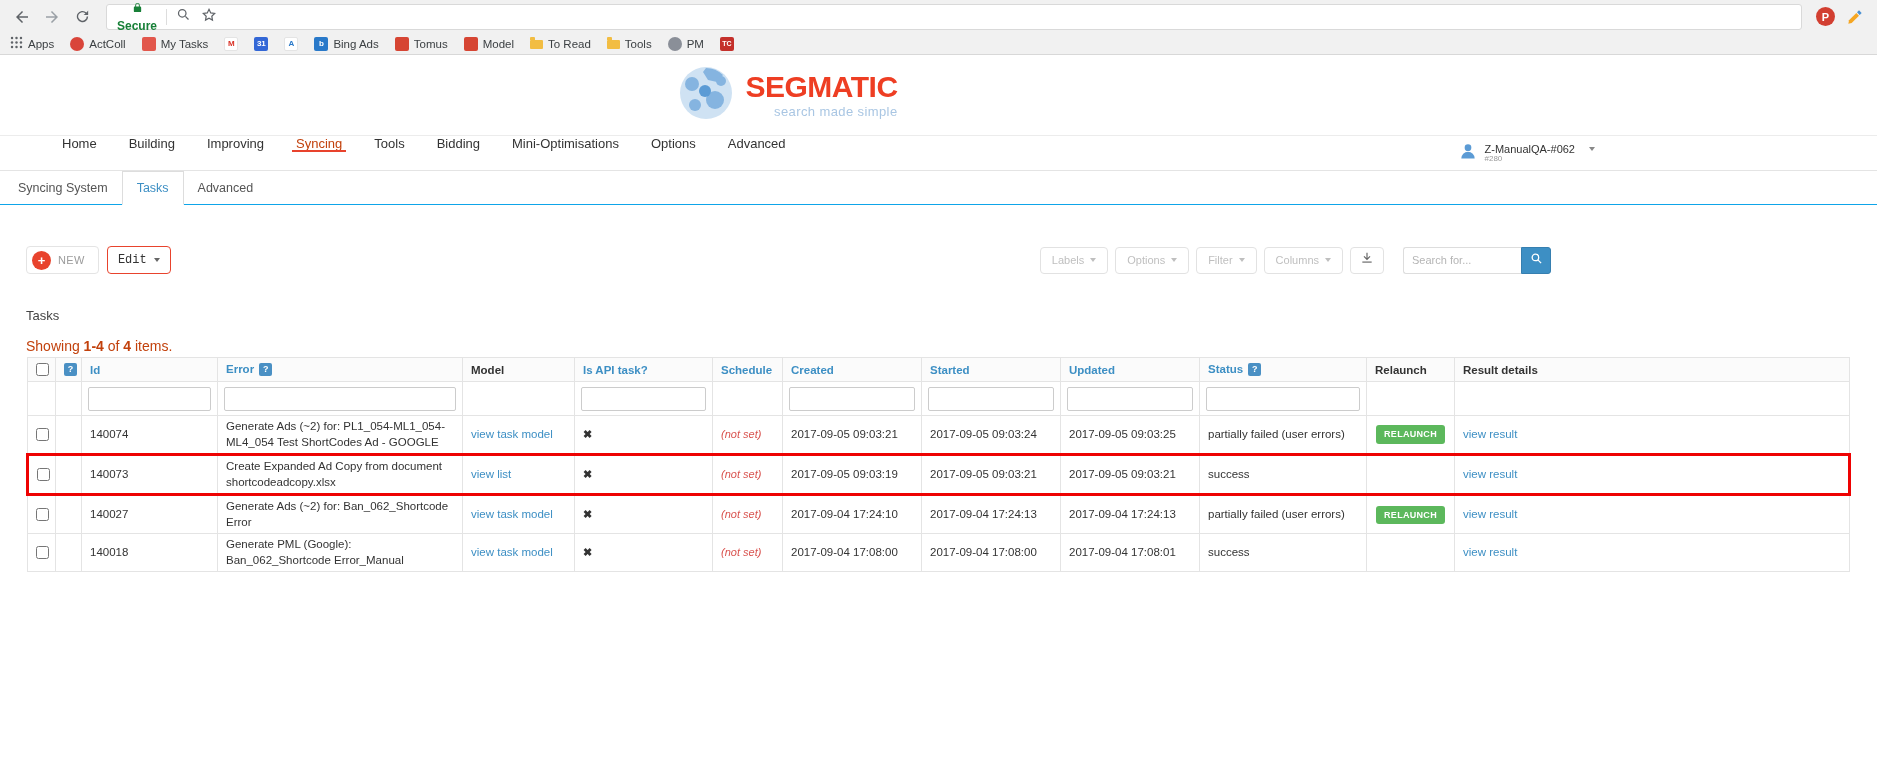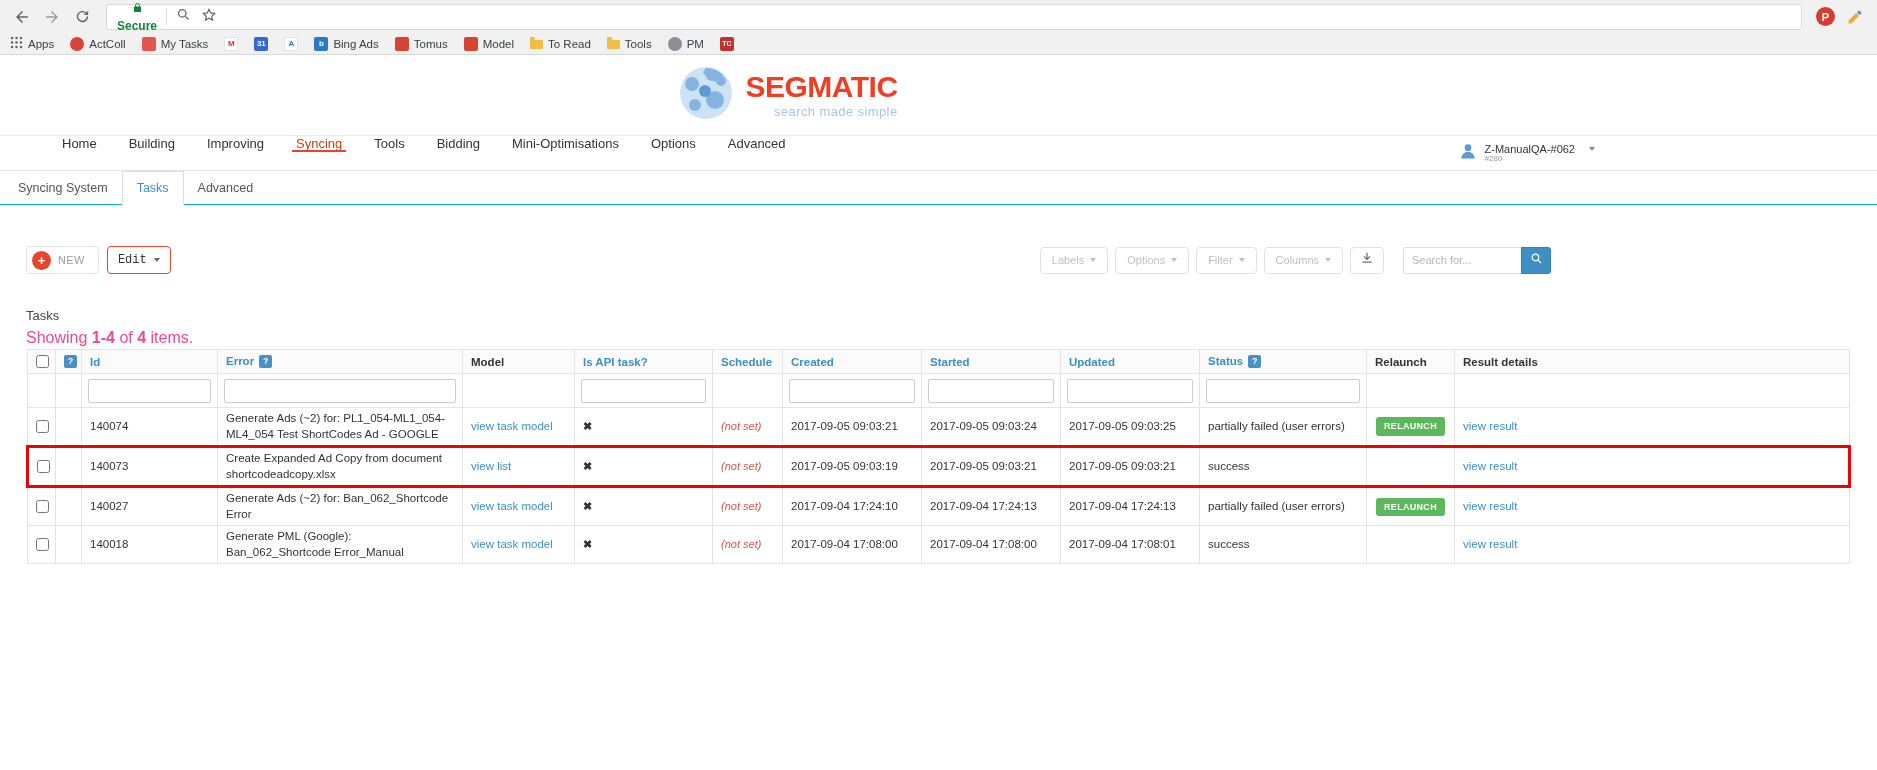--- a/index.html
+++ b/index.html
@@ -74,21 +74,21 @@
   .search-input::placeholder { color:#b5b5b5; }
   .search-btn { width:30px; height:27px; background:#3d8fc4; border:1px solid #367fb0; border-radius:0 3px 3px 0;
                 display:flex; align-items:center; justify-content:center; cursor:pointer; }
 
   .caret { display:inline-block; width:0; height:0; border-left:3.5px solid transparent;
            border-right:3.5px solid transparent; border-top:4px solid currentColor; }
 
   
   .content { margin:0 26px; }
   .tasks-title { margin-top:34px; font-size:13px; color:#444; line-height:15px; }
-  .showing { margin-top:8px; font-size:16px; color:#ec4899; line-height:14px; }
+  .showing { margin-top:16px; font-size:14px; color:#c2410c; line-height:14px; }
 
   table { width:100%; border-collapse:collapse; table-layout:fixed; margin-top:4px; }
   th, td { border:1px solid #e4e4e4; padding:3px 8px; font-size:11.5px; text-align:left; vertical-align:middle;
            overflow:hidden; }
   thead th { height:24px; background:#fbfbfb; font-weight:bold; color:#333; }
   th.sortable { color:#3d8fc4; cursor:pointer; }
   tr.filters td { height:34px; padding:4px 6px; background:#fff; }
   .filter-input { width:100%; height:24px; border:1px solid #ccc; border-radius:2px; padding:0 5px; font-size:11px; outline:none; }
   tbody tr.data-row { height:38px; }
   tbody tr.data-row td { line-height:1.35; }

